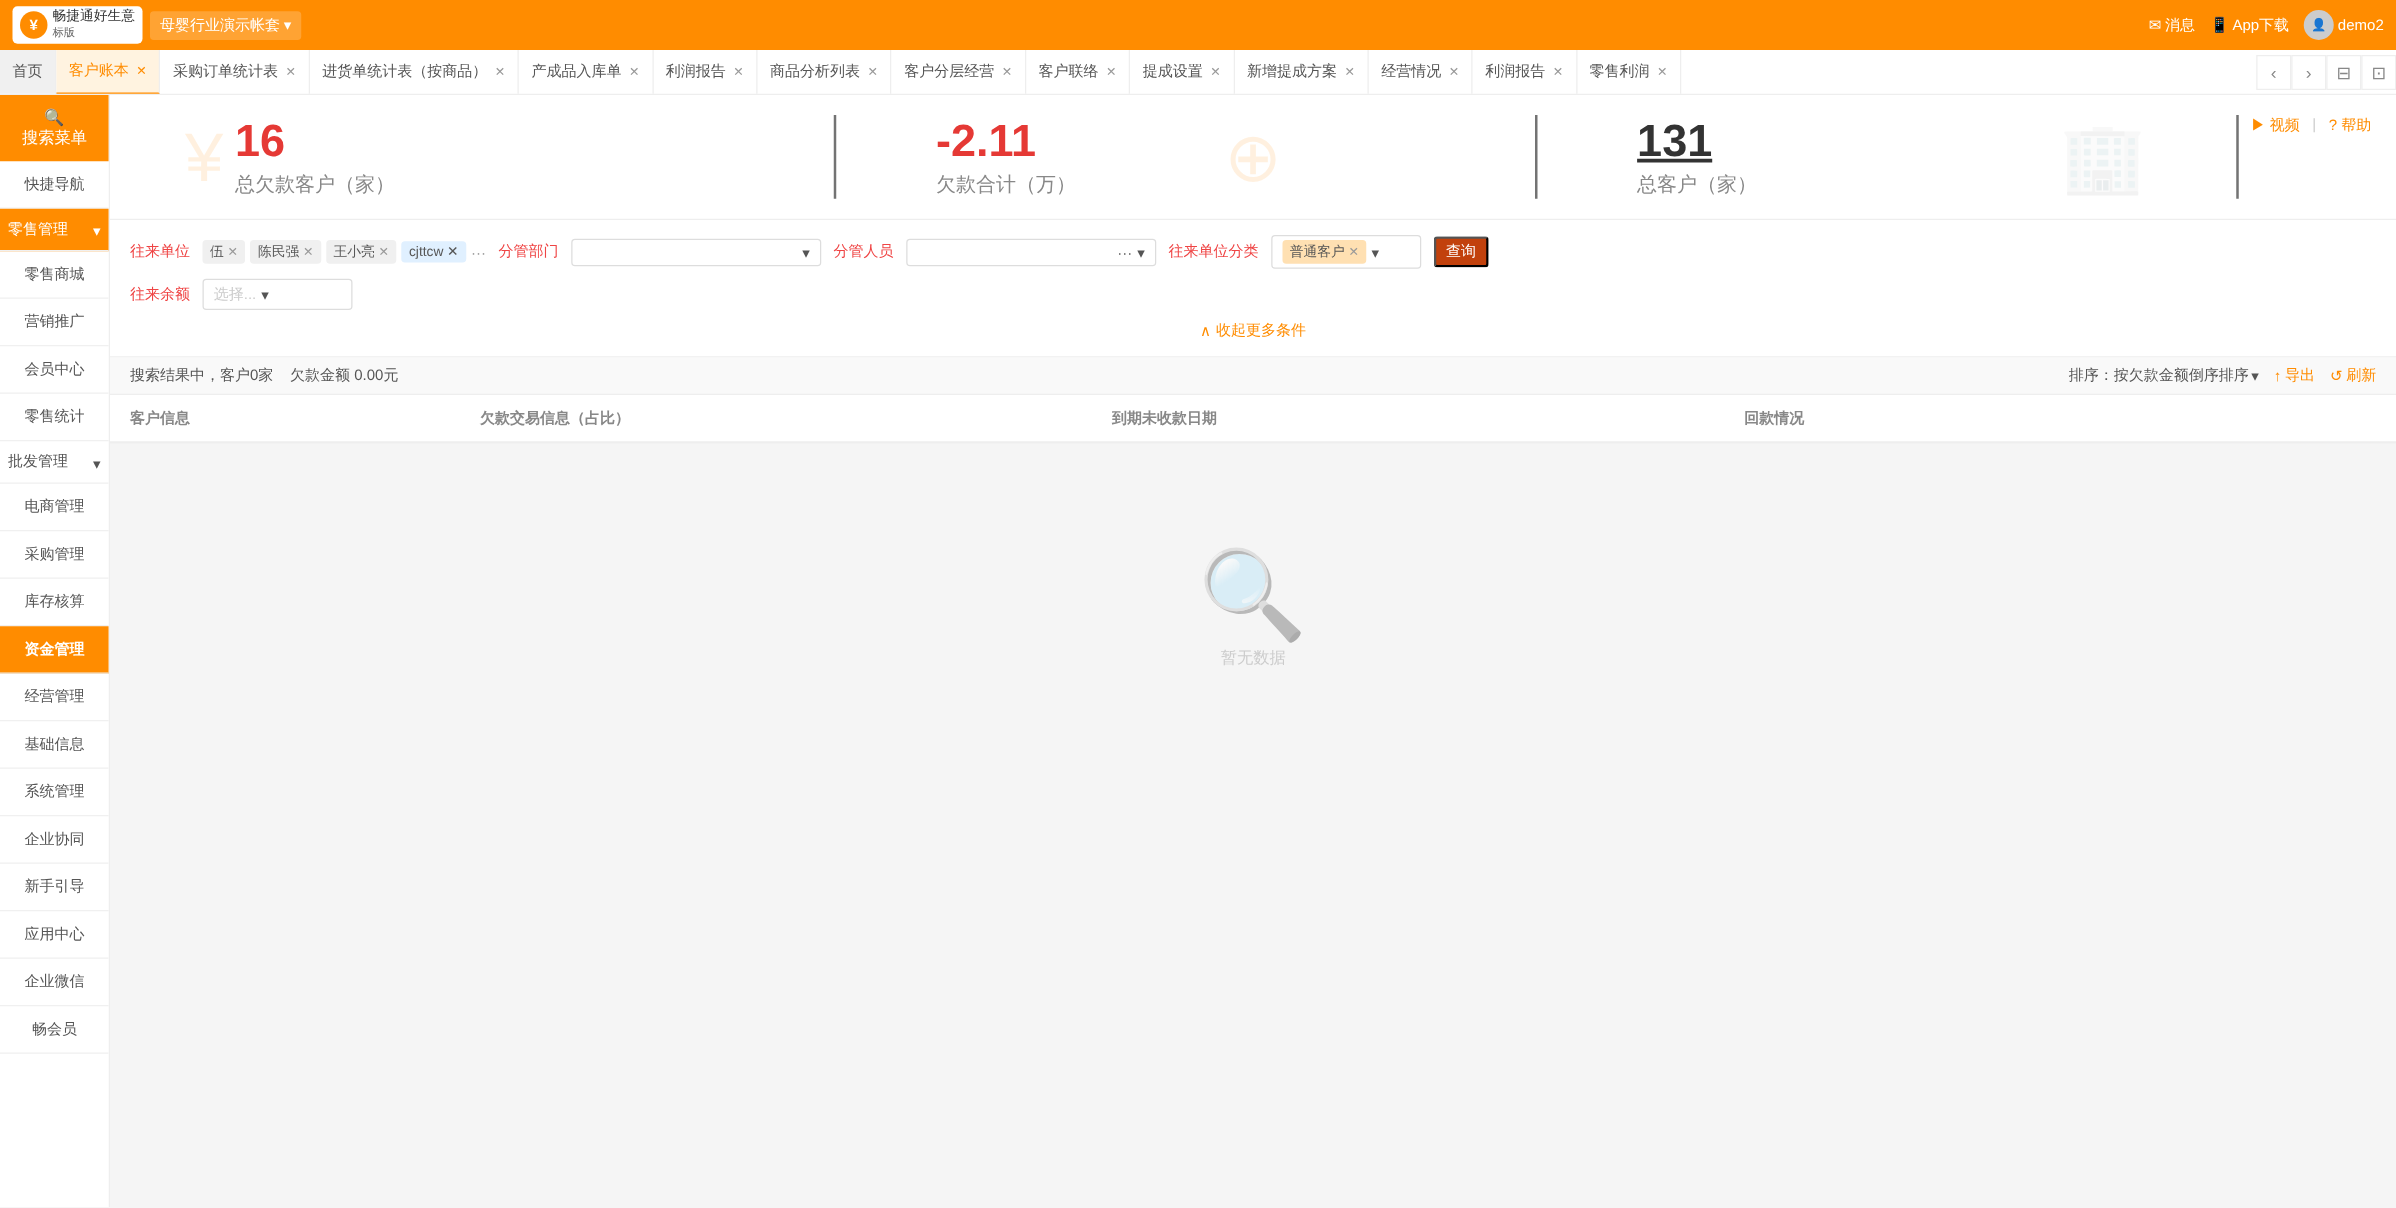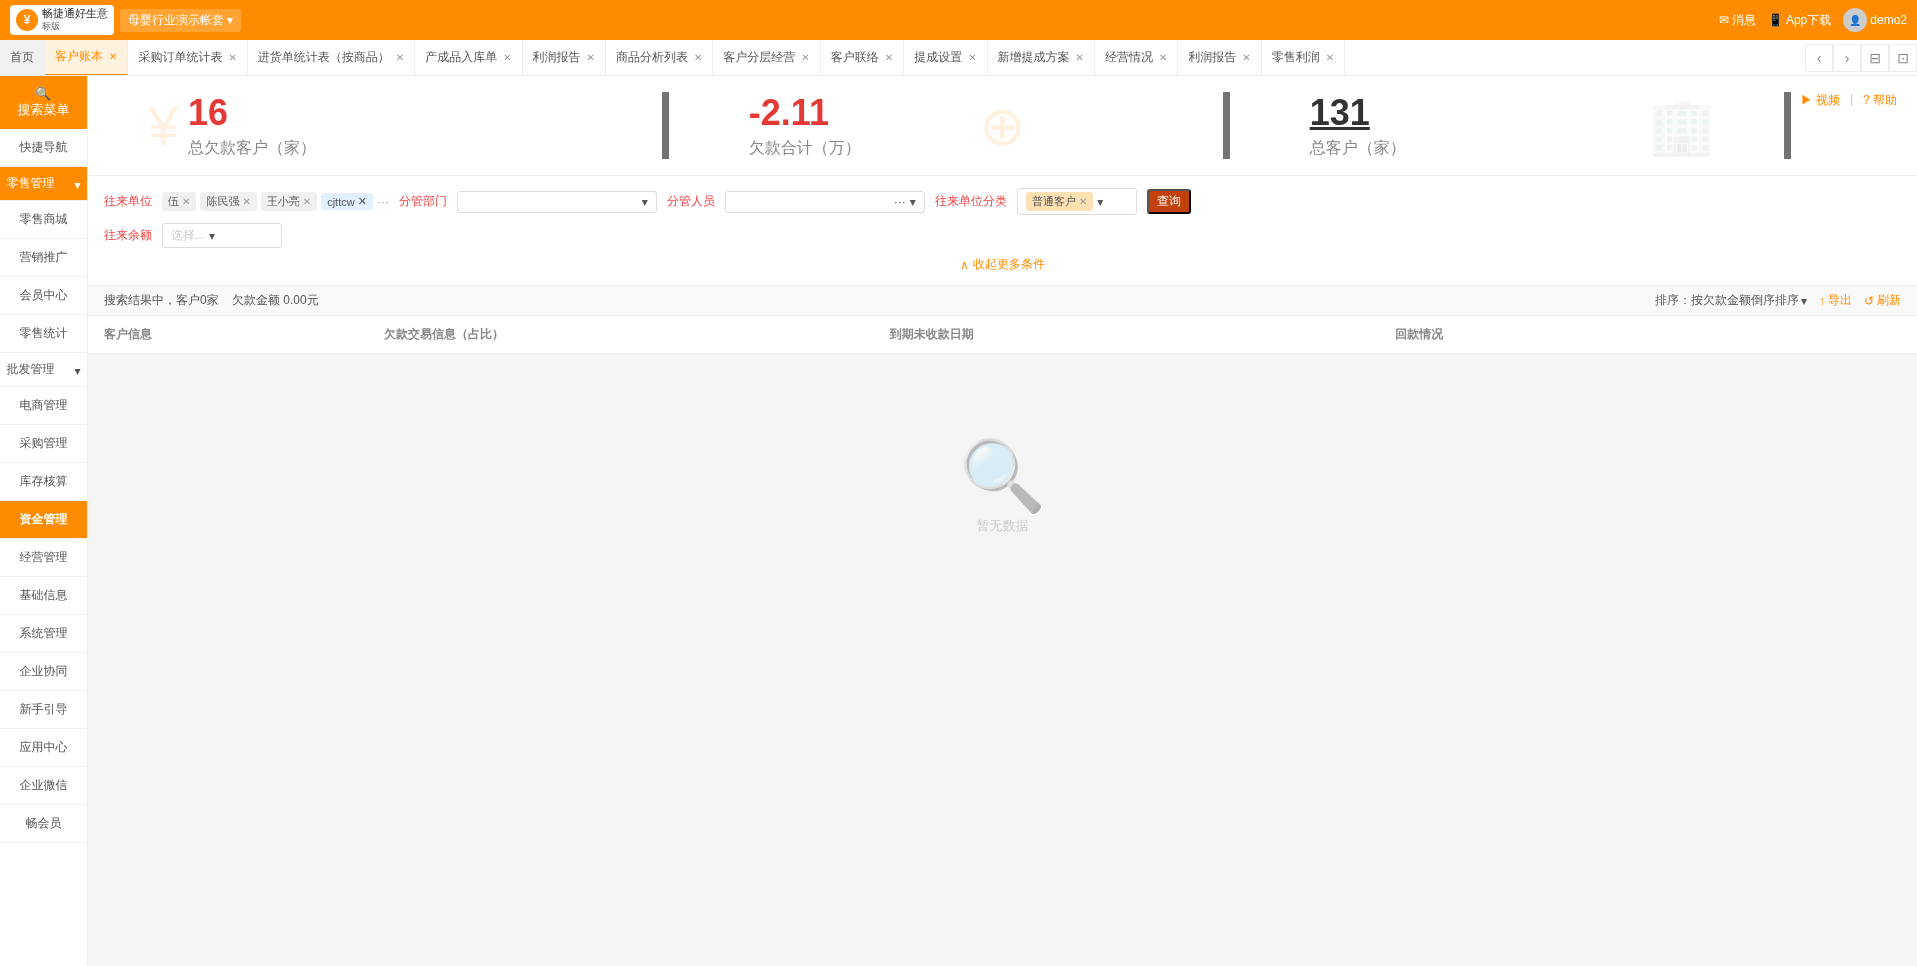--- a/index.html
+++ b/index.html
@@ -37,21 +37,21 @@
     .sidebar-item { padding: 10px 0; text-align: center; font-size: 12px; color: #555; cursor: pointer; border-bottom: 1px solid #f0f0f0; }
     .sidebar-item.active-sub { color: #ff8c00; background: #fff3e0; }
     .sidebar-section { padding: 8px 0; text-align: center; font-size: 12px; color: #555; cursor: pointer; border-bottom: 1px solid #f0f0f0; display: flex; align-items: flex-end; justify-content: center; gap: 20px; }
     .sidebar-section.active { background: #ff8c00; color: #fff; }
 
     
     .content-area { flex: 1; overflow: auto; background: #f5f5f5; }
 
     
     .stats-row { background: #fff; display: flex; align-items: center; padding: 16px 20px; border-bottom: 1px solid #eee; position: relative; min-height: 90px; }
-    .stat-item { flex: 1; display: flex; flex-direction: column; align-items: flex-start; padding: 0 20px; border-right: 7px solid #737373; position: relative; }
+    .stat-item { flex: 1; display: flex; flex-direction: column; align-items: flex-start; padding: 0 20px; border-right: 2px solid #737373; position: relative; }
     .stat-item:last-child { border-right: none; }
     .stat-number { font-size: 36px; font-weight: bold; }
     .stat-number.red { color: #e53935; }
     .stat-number.dark { color: #333; text-decoration: underline; }
     .stat-label { font-size: 16px; color: #888; margin-top: 4px; }
     .stats-right-actions { display: flex; gap: 10px; margin-left: 10px; font-size: 12px; color: #ff8c00; cursor: pointer; align-self: flex-start; }
 
     
     .filter-area { background: #fff; padding: 12px 16px; border-bottom: 1px solid #eee; }
     .filter-row { display: flex; align-items: center; gap: 10px; flex-wrap: wrap; margin-bottom: 8px; }

